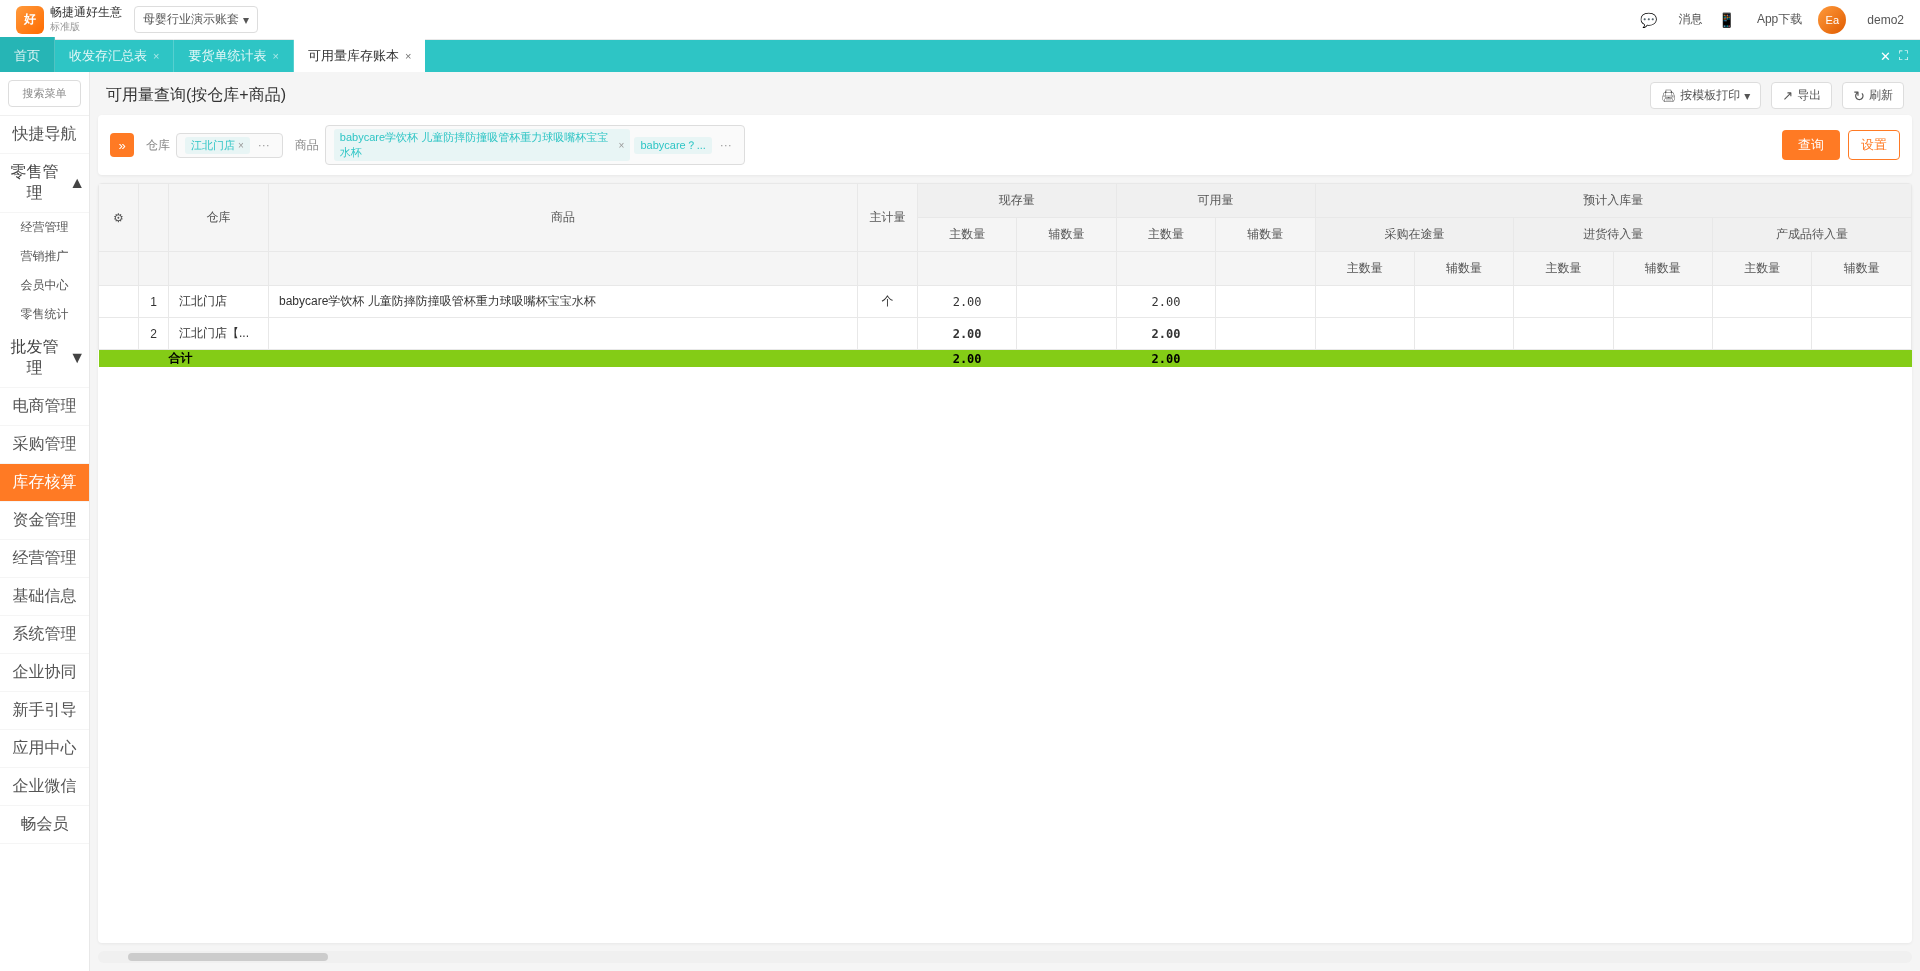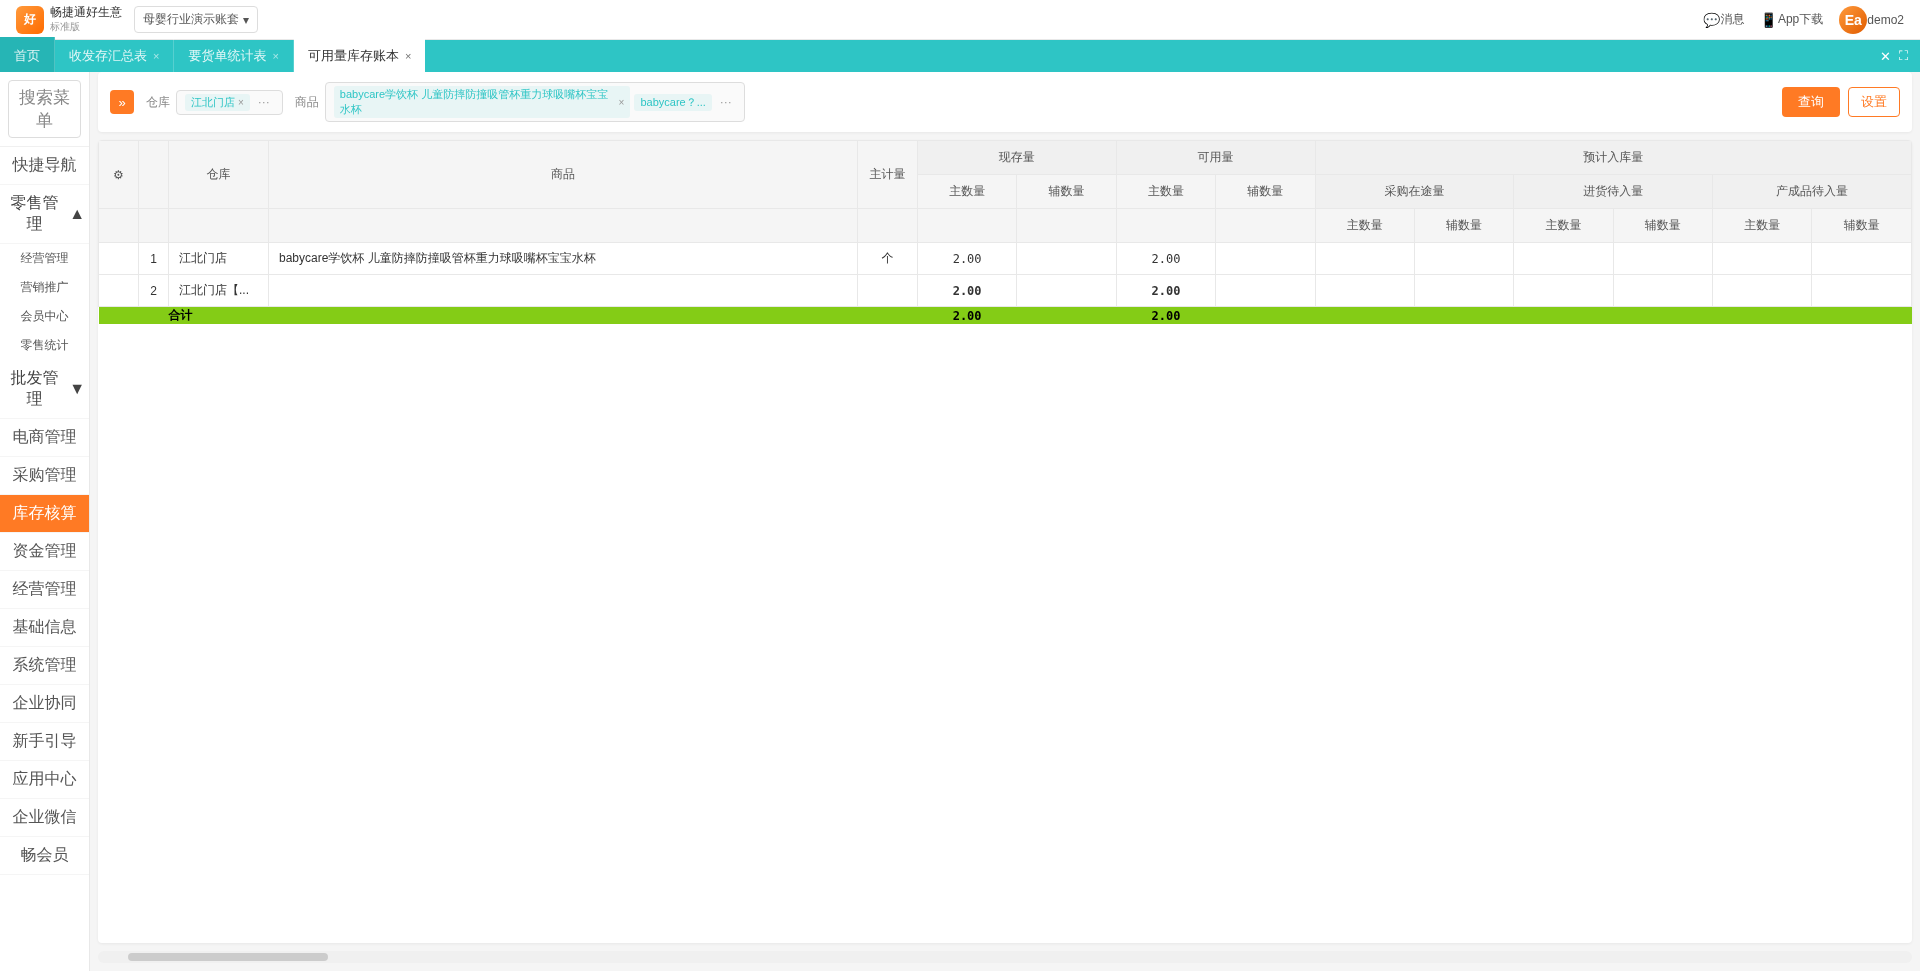--- a/index.html
+++ b/index.html
@@ -60,36 +60,36 @@
       color: #555;
     }
     .top-bar-right {
       display: flex;
       align-items: center;
       gap: 16px;
     }
     .top-right-item {
       display: flex;
       align-items: center;
-      gap: 0;
+      gap: 21px;
       font-size: 12px;
       color: #555;
       cursor: pointer;
     }
     .avatar {
       width: 28px;
       height: 28px;
       border-radius: 50%;
       background: linear-gradient(135deg, #ff9a3c, #e05c00);
       display: flex;
       align-items: center;
       justify-content: center;
       color: white;
-      font-size: 14px;
-      font-weight: bold;
+      font-size: 11px;
+      font-weight: normal;
     }
 
     
     .nav-tabs {
       background: #2ec5c5;
       height: 32px;
       display: flex;
       align-items: center;
       padding: 0 0 0 0;
       flex-shrink: 0;
@@ -150,21 +150,21 @@
     .sidebar-search {
       padding: 8px;
       border-bottom: 1px solid #f0f0f0;
     }
     .sidebar-search-btn {
       width: 100%;
       padding: 5px 4px;
       background: #fff;
       border: 1px solid #ddd;
       border-radius: 4px;
-      font-size: 17px;
+      font-size: 11px;
       color: #888;
       cursor: pointer;
       text-align: center;
     }
     .sidebar-nav-item {
       padding: 8px 4px;
       text-align: center;
       font-size: 16px;
       color: #555;
       cursor: pointer;
@@ -477,20 +477,38 @@
     <div class="sidebar-nav-item">系统管理</div>
     <div class="sidebar-nav-item">企业协同</div>
     <div class="sidebar-nav-item">新手引导</div>
     <div class="sidebar-nav-item">应用中心</div>
     <div class="sidebar-nav-item">企业微信</div>
     <div class="sidebar-nav-item">畅会员</div>
   </div>
 
   <div class="content-area">
 
+    <div class="page-header">
+      <div class="page-title">可用量查询(按仓库+商品)</div>
+      <div class="page-actions">
+        <div class="action-btn">
+          <span class="print-icon"></span>
+          <span>按模板打印</span>
+          <span class="chevron-down"></span>
+        </div>
+        <div class="action-btn">
+          <span class="export-icon"></span>
+          <span>导出</span>
+        </div>
+        <div class="action-btn">
+          <span class="refresh-icon"></span>
+          <span>刷新</span>
+        </div>
+      </div>
+    </div>
 
     <div class="filter-bar">
       <div class="filter-expand-btn">
         <span class="expand-right"></span>
       </div>
       <div class="filter-group">
         <span class="filter-label">仓库</span>
         <div class="filter-value">
           <span class="tag">
             <span>江北门店</span>

